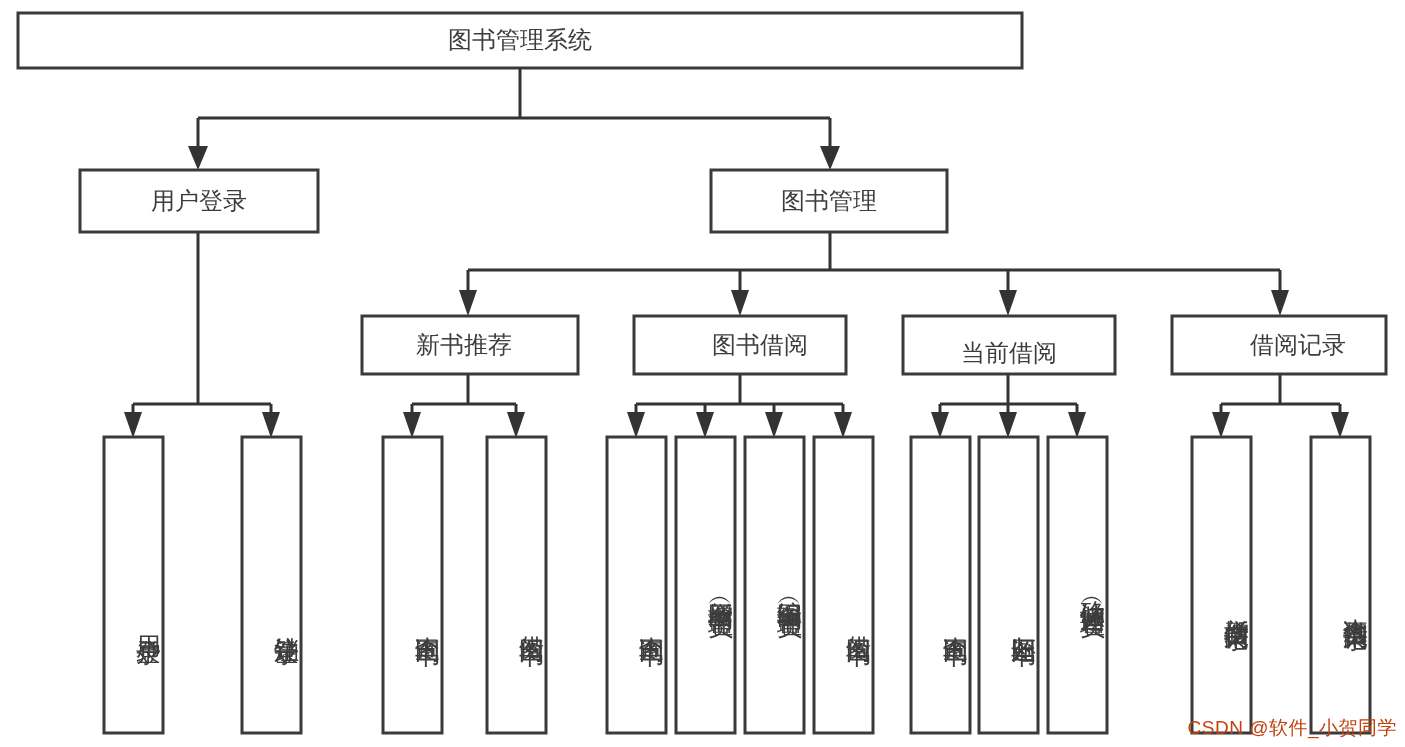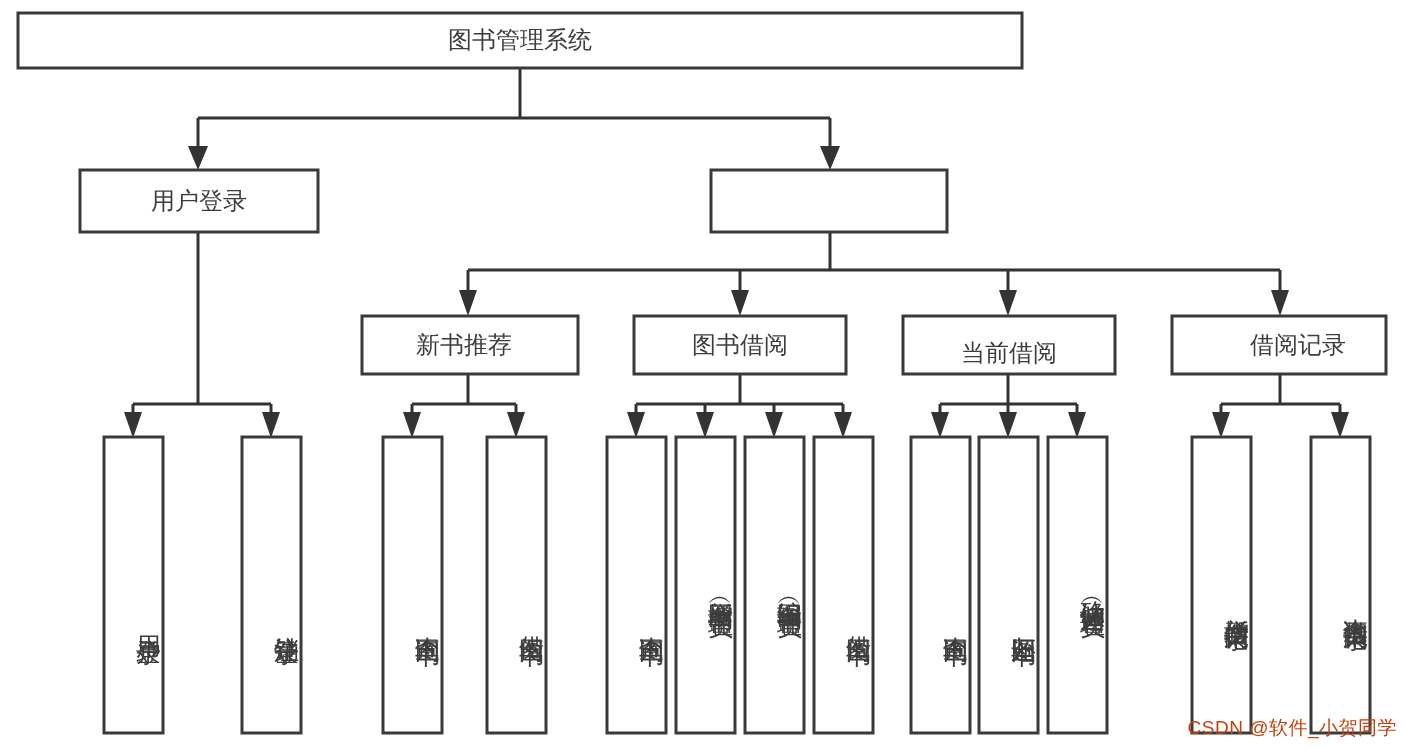--- a/index.html
+++ b/index.html
@@ -172,23 +172,24 @@
       <rect class="node-rect" x="1048" y="437" width="59" height="296"></rect>
 
       <rect class="node-rect" x="1192" y="437" width="59" height="296"></rect>
       <rect class="node-rect" x="1311" y="437" width="59" height="296"></rect>
     </g>
   </svg>
 
   <div class="node-label horiz" style="left:18px;  top:13px;  width:1004px; height:55px;">图书管理系统</div>
 
   <div class="node-label horiz" style="left:80px;  top:170px; width:238px; height:62px;">用户登录</div>
+  <div class="node-label horiz" style="left:711px; top:170px; width:236px; height:62px;">图书管理</div>
 
   <div class="node-label horiz" style="left:362px; top:316px; width:204px; height:58px;">新书推荐</div>
-  <div class="node-label horiz" style="left:634px; top:316px; width:212px; height:58px;">图书借阅</div>
+  <div class="node-label horiz" style="left:634px; top:316px; width:212px; height:58px;padding-left:20px;">图书借阅</div>
   <div class="node-label horiz" style="left:903px; top:316px; width:212px; height:74px;">当前借阅</div>
   <div class="node-label horiz" style="left:1172px;top:316px; width:252px; height:58px;">借阅记录</div>
 
   <div class="node-label vert" style="left:104px; top:437px; width:59px; height:296px; padding-top:70px;">用户登录</div>
   <div class="node-label vert" style="left:242px; top:437px; width:59px; height:296px; padding-top:70px;">注销登录</div>
 
   <div class="node-label vert" style="left:383px; top:437px; width:59px; height:296px; padding-top:70px;">查询图书</div>
   <div class="node-label vert" style="left:487px; top:437px; width:59px; height:296px; padding-top:70px;">借阅图书</div>
 
   <div class="node-label vert" style="left:607px; top:437px; width:59px; height:296px; padding-top:70px;">查询图书</div>

